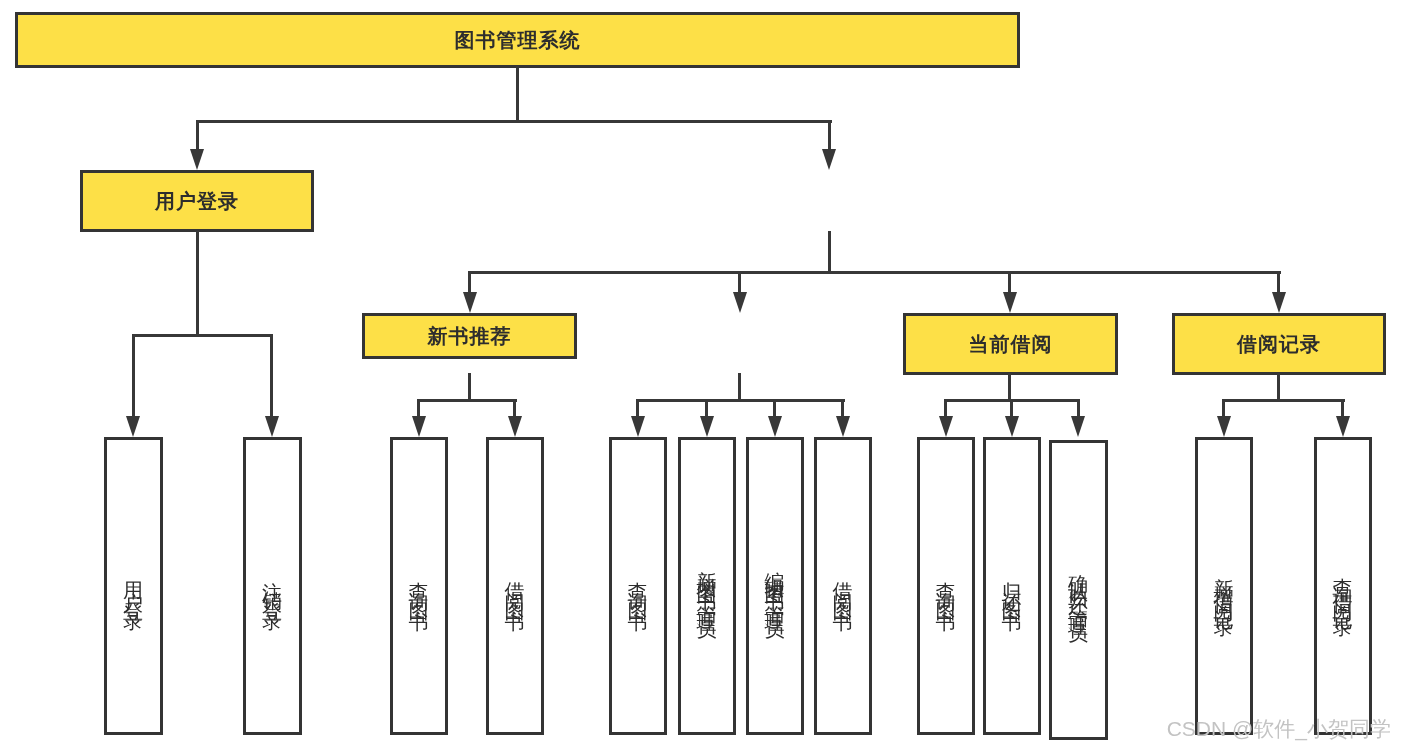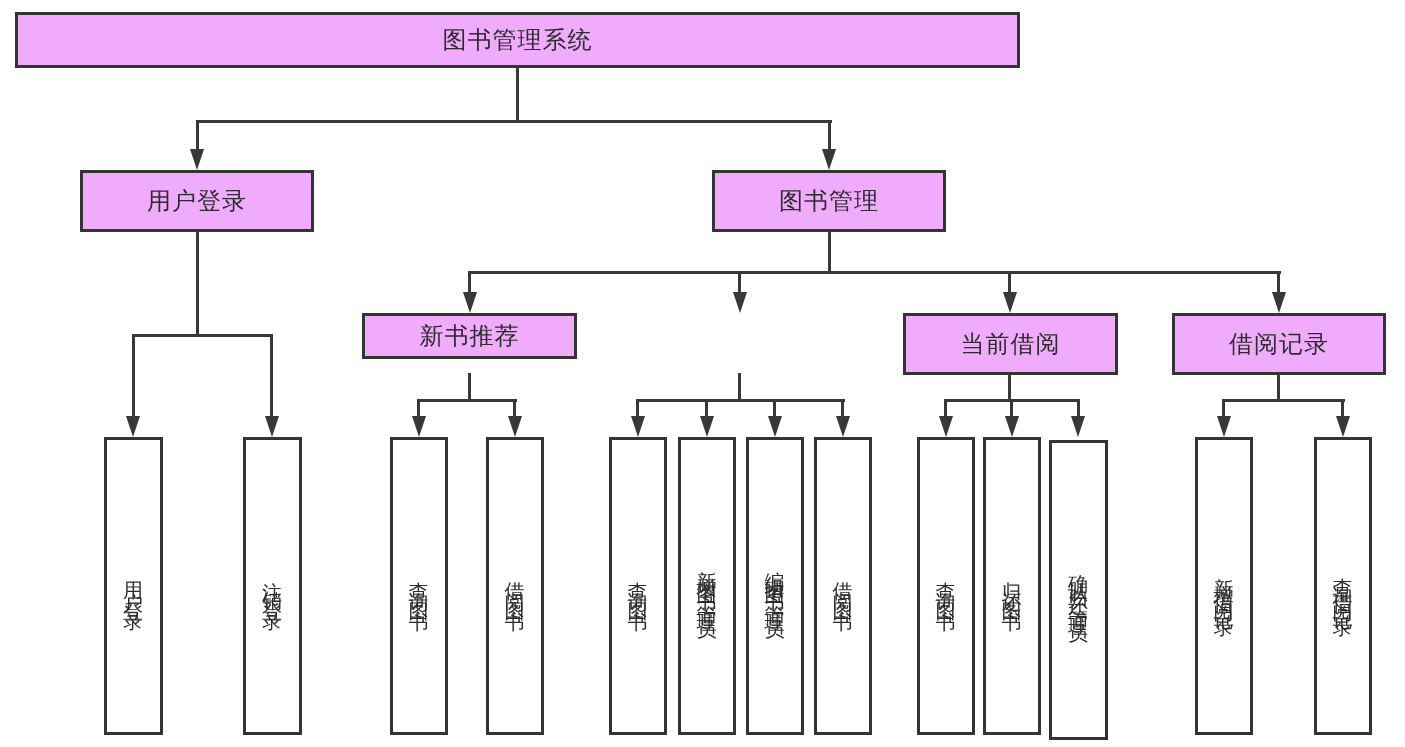--- a/index.html
+++ b/index.html
@@ -2,23 +2,23 @@
 <html><head>
 <meta charset="utf-8">
 <style>
   html,body { margin:0; padding:0; background:#ffffff; }
   .stage {
     position:relative; width:1405px; height:747px; background:#ffffff;
     font-family:"Liberation Sans","DejaVu Sans",sans-serif; overflow:hidden;
   }
   .box {
     position:absolute; box-sizing:border-box;
-    border:3px solid #343434; background:#f0abfc;
+    border:3px solid #343434; background:#fde047;
     display:flex; align-items:center; justify-content:center;
-    font-size:24px; color:#2d2d2d; letter-spacing:1px;
+    font-size:20px; color:#2d2d2d; letter-spacing:1px;font-weight:bold;
   }
   .vbox {
     position:absolute; box-sizing:border-box;
     border:3px solid #343434; background:#ffffff;
     display:flex; align-items:center; justify-content:center;
     writing-mode:vertical-rl; text-orientation:mixed;
     font-size:20px; color:#2d2d2d; letter-spacing:10px; line-height:1;
   }
   .vline { position:absolute; width:3px; background:#383838; }
   .hline { position:absolute; height:3px; background:#383838; }
@@ -40,21 +40,20 @@
   <div class="box" style="left:15px; top:12px; width:1005px; height:56px;">图书管理系统</div>
 
   <div class="vline" style="left:516px; top:66px; height:56px;"></div>
   <div class="hline" style="left:196px; top:120px; width:636px;"></div>
   <div class="vline" style="left:196px; top:120px; height:31px;"></div>
   <div class="arr" style="left:190px; top:149px;"></div>
   <div class="vline" style="left:828px; top:120px; height:31px;"></div>
   <div class="arr" style="left:822px; top:149px;"></div>
 
   <div class="box" style="left:80px; top:170px; width:234px; height:62px;">用户登录</div>
-  <div class="box" style="left:712px; top:170px; width:234px; height:62px;">图书管理</div>
 
   <div class="vline" style="left:196px; top:231px; height:105px;"></div>
   <div class="hline" style="left:132px; top:334px; width:141px;"></div>
   <div class="vline" style="left:132px; top:334px; height:83px;"></div>
   <div class="arr" style="left:126px; top:416px;"></div>
   <div class="vline" style="left:270px; top:334px; height:83px;"></div>
   <div class="arr" style="left:265px; top:416px;"></div>
 
   <div class="vline" style="left:828px; top:231px; height:43px;"></div>
   <div class="hline" style="left:468px; top:271px; width:813px;"></div>
@@ -116,14 +115,15 @@
   <div class="vbox" style="left:746px; top:437px; width:58px; height:298px; letter-spacing:7px;">编辑图书（管理员）</div>
   <div class="vbox" style="left:814px; top:437px; width:58px; height:298px;">借阅图书</div>
 
   <div class="vbox" style="left:917px; top:437px; width:58px; height:298px;">查询图书</div>
   <div class="vbox" style="left:983px; top:437px; width:58px; height:298px;">归还图书</div>
   <div class="vbox" style="left:1049px; top:440px; width:59px; height:300px; letter-spacing:7px;">确认归还（管理员）</div>
 
   <div class="vbox" style="left:1195px; top:437px; width:58px; height:298px; letter-spacing:8px;">新增借阅记录</div>
   <div class="vbox" style="left:1314px; top:437px; width:58px; height:298px; letter-spacing:8px;">查询借阅记录</div>
 
+  <div class="watermark">CSDN @软件_小贺同学</div>
 
 </div>
 
 </body></html>

